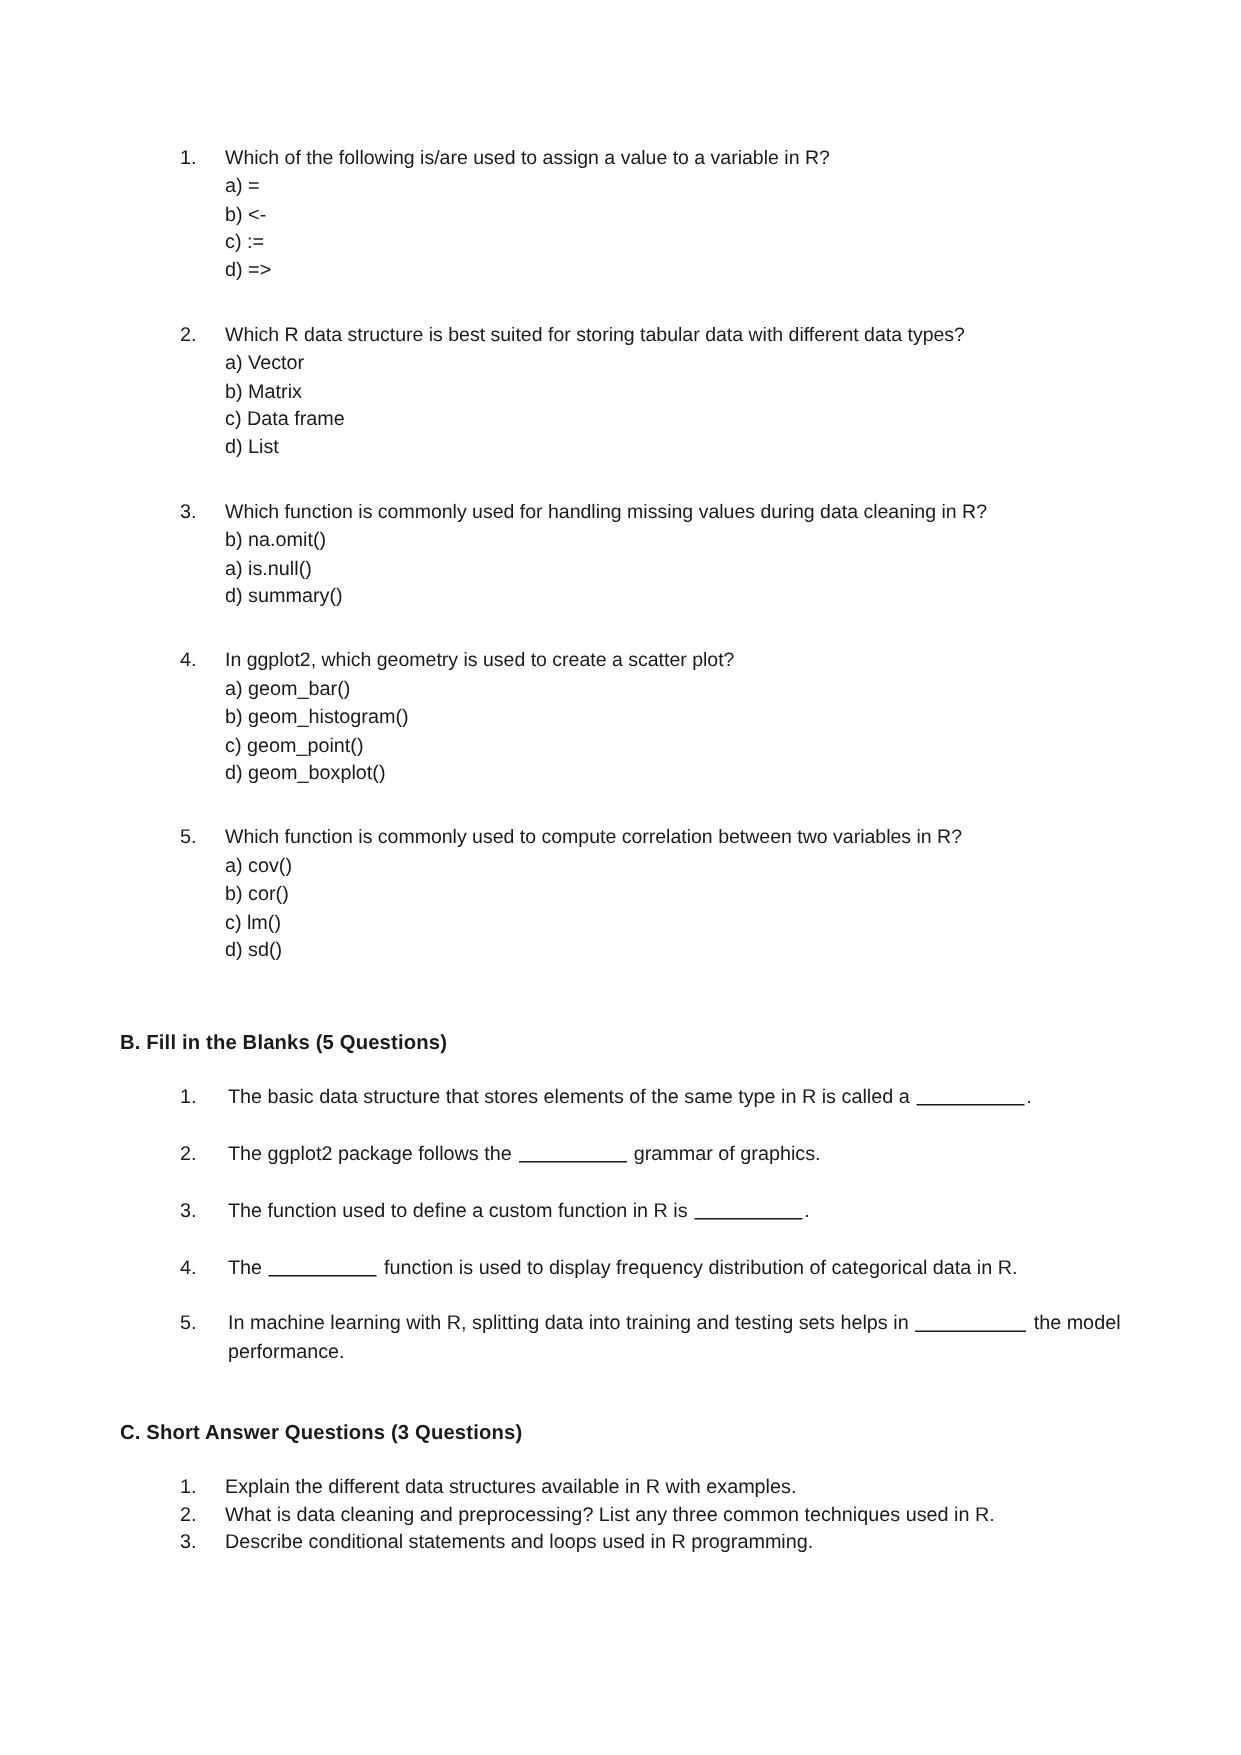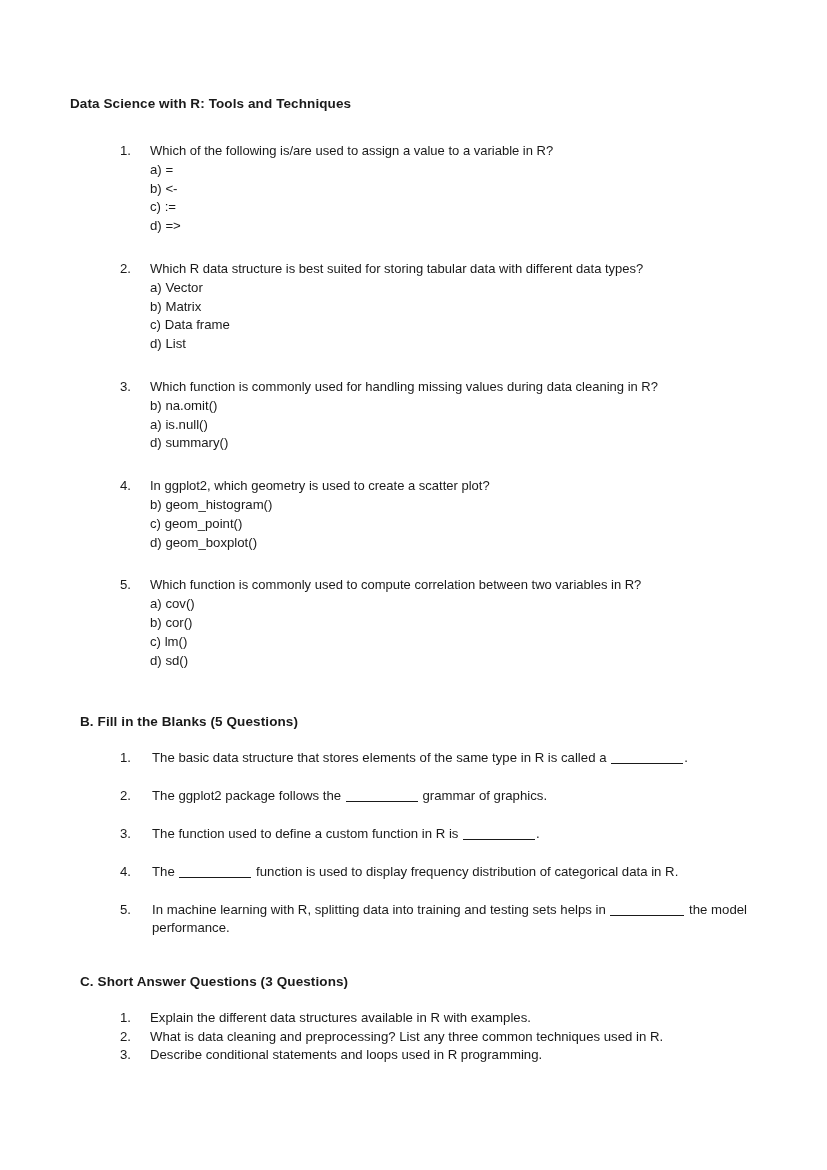--- a/index.html
+++ b/index.html
@@ -129,21 +129,20 @@
   }
   .gap-after-mcq { height: 44px; }
   .gap-heading-to-list { height: 19px; }
   .gap-before-sec-c { height: 36px; }
 </style>
 </head>
 <body>
 
 <div class="page">
 
-  <div class="doc-title">Data Science with R: Tools and Techniques</div>
 
   <ul class="mcq-list">
     <li class="mcq-item">
       <span class="item-num">1.</span>
       <span class="q-text">Which of the following is/are used to assign a value to a variable in R?</span>
       <ul class="options">
         <li class="option">a) =</li>
         <li class="option">b) &lt;-</li>
         <li class="option">c) :=</li>
         <li class="option">d) =&gt;</li>
@@ -165,20 +164,21 @@
       <ul class="options">
         <li class="option">b) na.omit()</li>
         <li class="option">a) is.null()</li>
         <li class="option">d) summary()</li>
       </ul>
     </li>
     <li class="mcq-item">
       <span class="item-num">4.</span>
       <span class="q-text">In ggplot2, which geometry is used to create a scatter plot?</span>
       <ul class="options">
+        <li class="option">a) geom_bar()</li>
         <li class="option">b) geom_histogram()</li>
         <li class="option">c) geom_point()</li>
         <li class="option">d) geom_boxplot()</li>
       </ul>
     </li>
     <li class="mcq-item">
       <span class="item-num">5.</span>
       <span class="q-text">Which function is commonly used to compute correlation between two variables in R?</span>
       <ul class="options">
         <li class="option">a) cov()</li>

